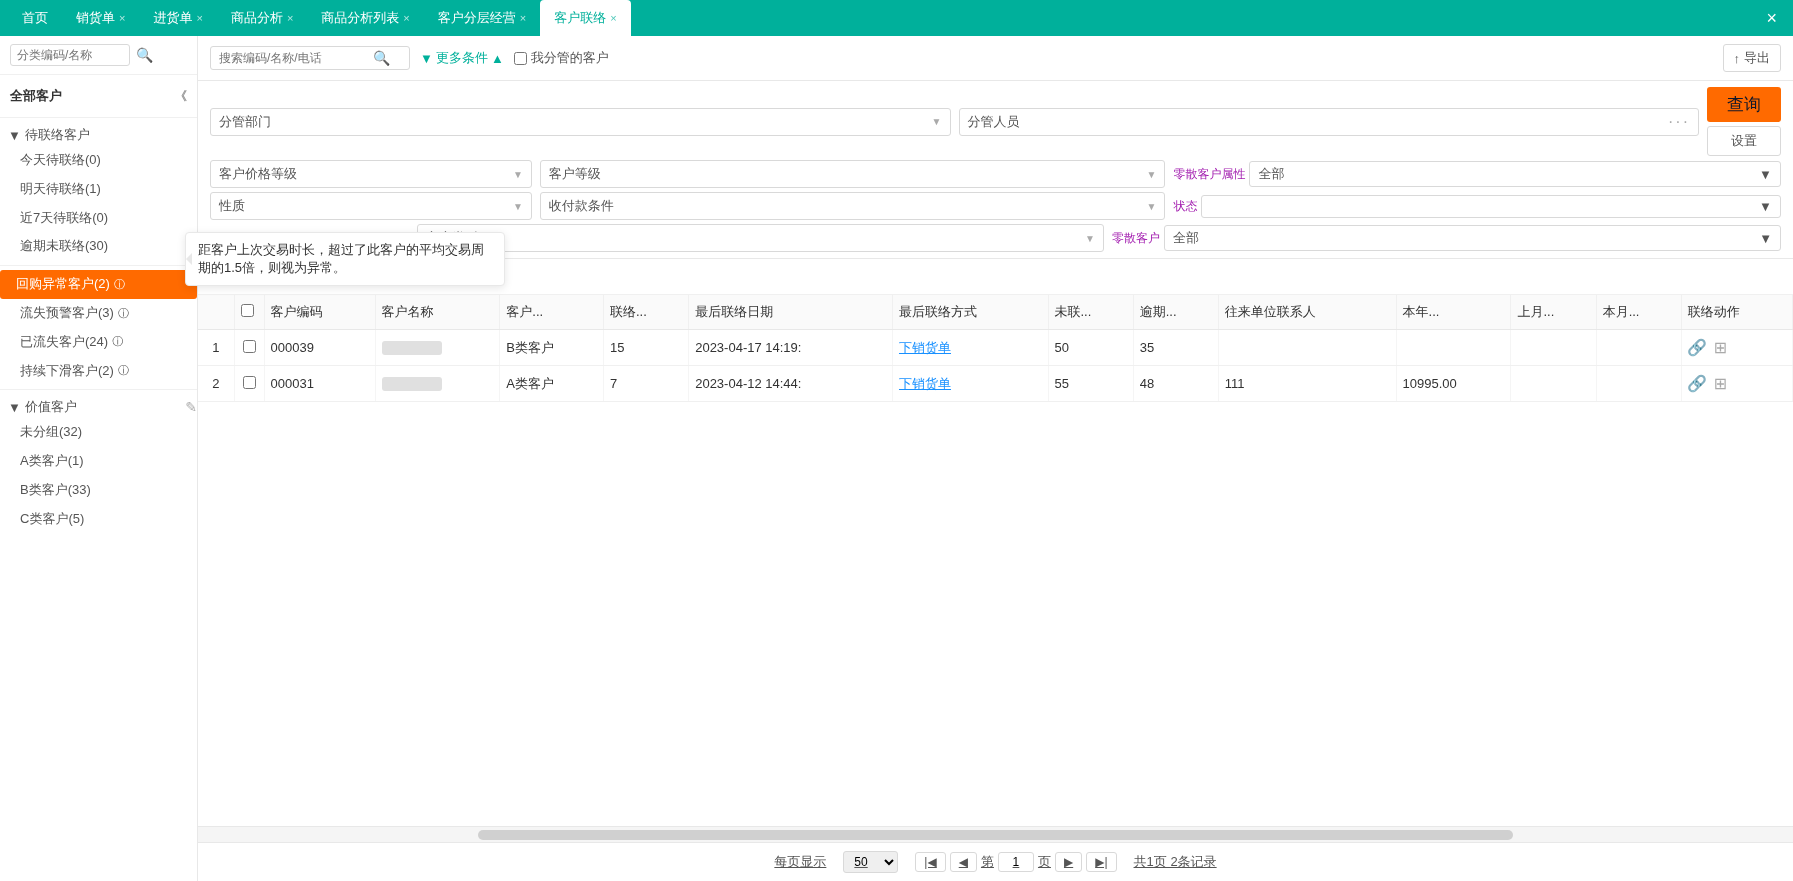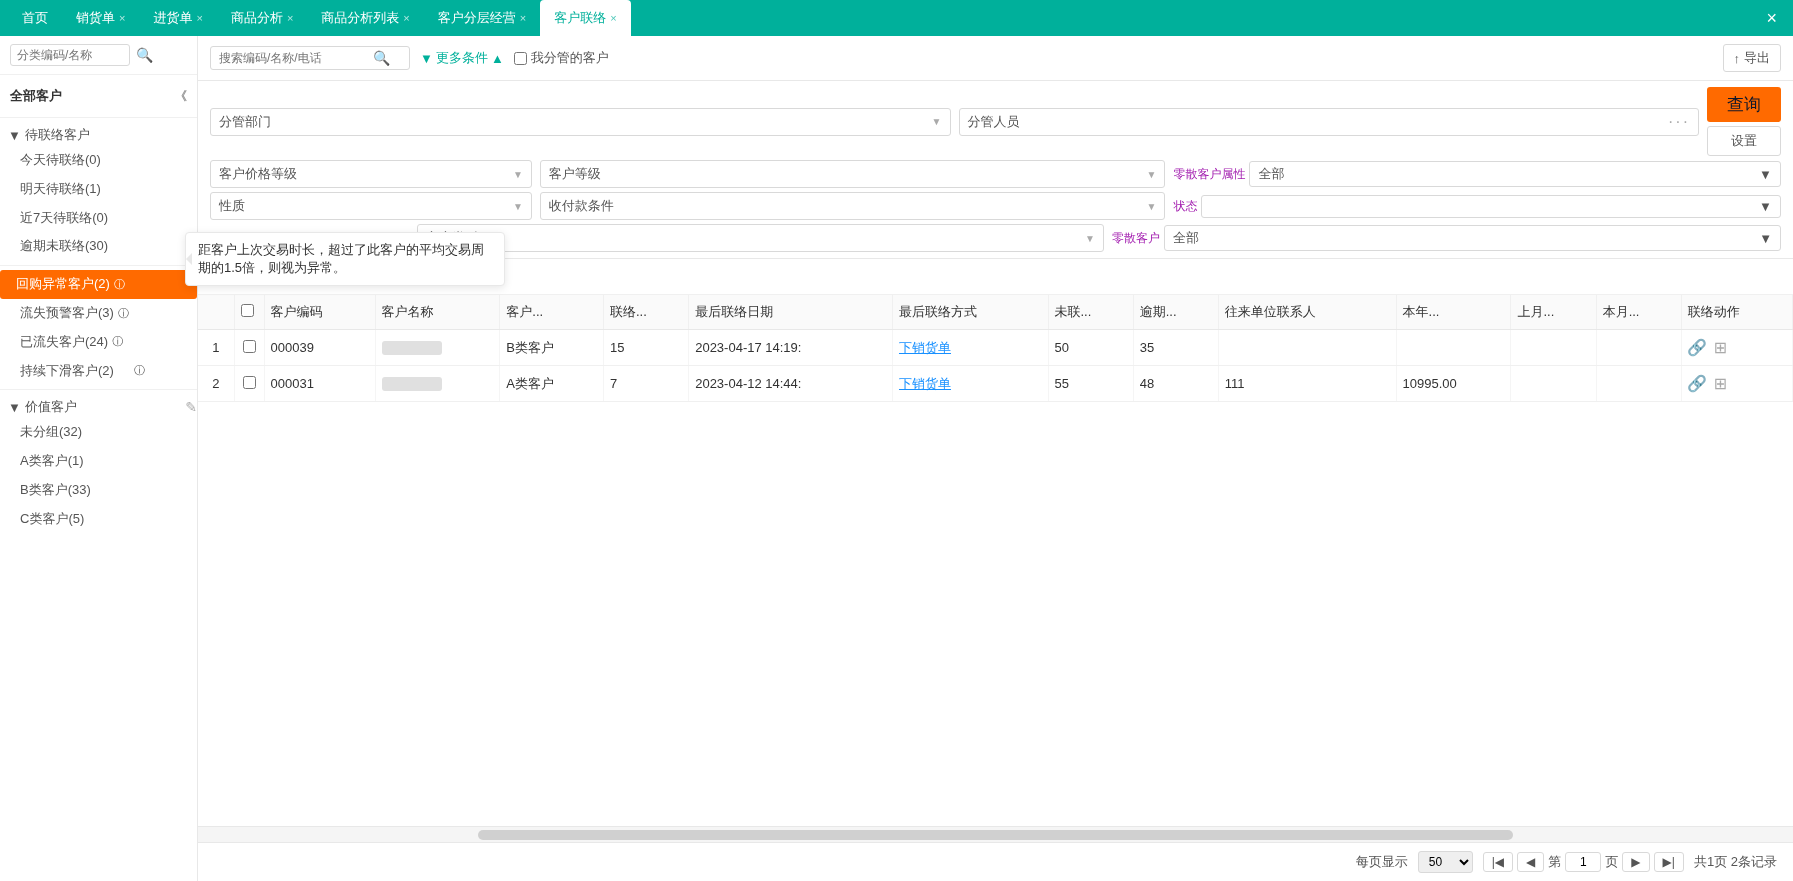--- a/index.html
+++ b/index.html
@@ -298,24 +298,25 @@
       padding: 2px 6px;
     }
 
     
     .table-footer {
       background: #fff;
       border-top: 1px solid #e8e8e8;
       padding: 8px 16px;
       display: flex;
       align-items: center;
-      justify-content: flex-end;
-      gap: 10px;
-      font-size: 12px;
-      color: #555;
+      justify-content: center;
+      gap: 17px;
+      font-size: 12px;
+      color: #555;
+      text-decoration: underline;
     }
     .page-size-select {
       border: 1px solid #d9d9d9;
       border-radius: 3px;
       padding: 2px 6px;
       font-size: 12px;
       cursor: pointer;
     }
     .pagination {
       display: flex;
@@ -463,21 +464,21 @@
     </div>
 
     <div class="sidebar-item" style="display:flex;align-items:center;gap:4px;">
       <span>流失预警客户(3)</span>
       <span style="font-size:11px;">ⓘ</span>
     </div>
     <div class="sidebar-item" style="display:flex;align-items:center;gap:4px;">
       <span>已流失客户(24)</span>
       <span style="font-size:11px;">ⓘ</span>
     </div>
-    <div class="sidebar-item" style="display:flex;align-items:center;gap:20px;">
+    <div class="sidebar-item" style="display:flex;align-items:center;gap:4px;">
       <span>持续下滑客户(2)</span>
       <span style="font-size:11px;">ⓘ</span>
     </div>
 
     <div class="sidebar-divider"></div>
 
     <div class="sidebar-group-title" style="justify-content:space-between;">
       <div style="display:flex;align-items:center;gap:4px;">
         <span>▼</span>
         <span>价值客户</span>

